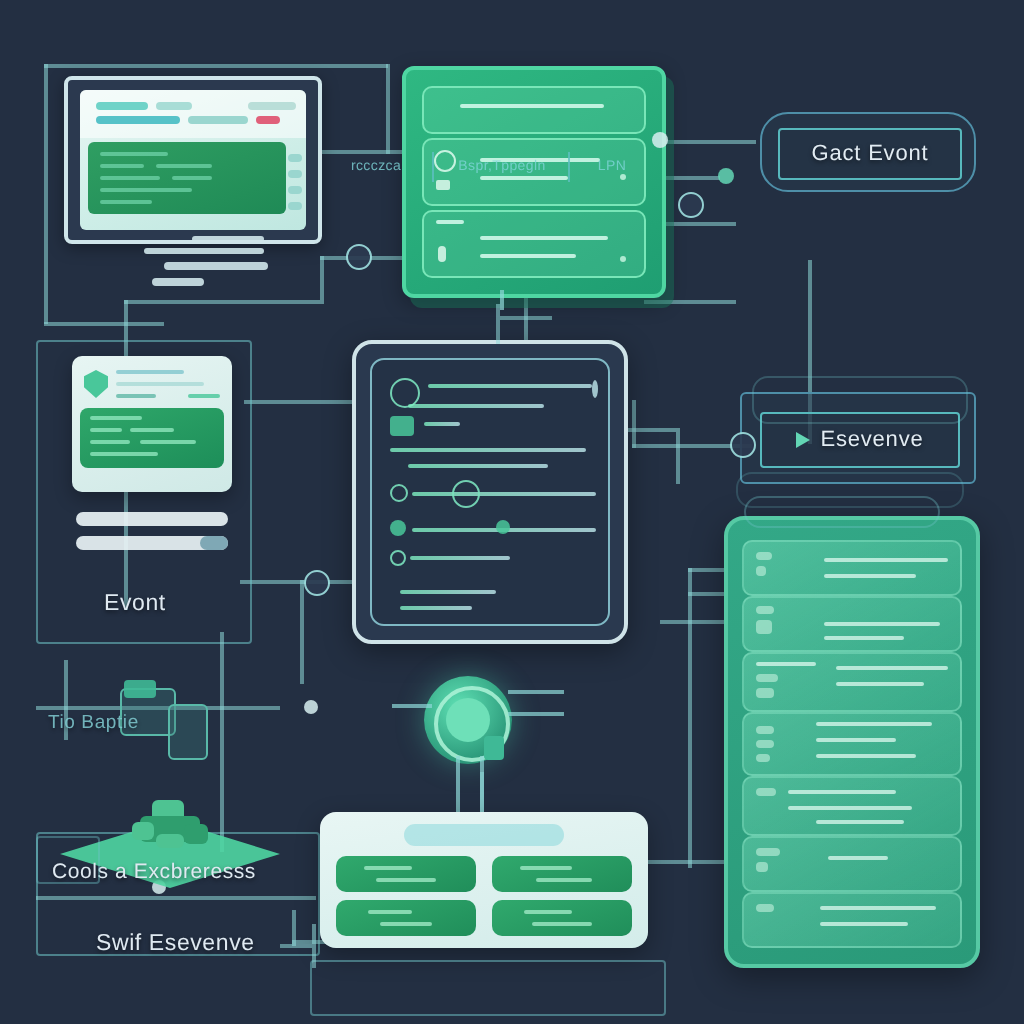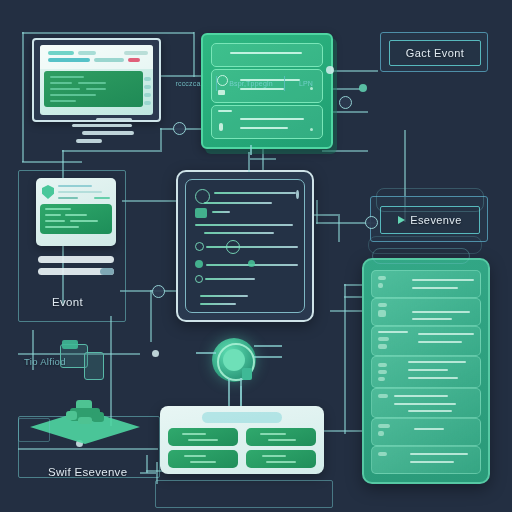--- a/index.html
+++ b/index.html
@@ -245,21 +245,21 @@
       <div class="lcLine" style="left:25px;top:10px;width:22px;"></div>
       <div class="lcLine" style="left:5px;top:16px;width:20px;"></div>
       <div class="lcLine" style="left:30px;top:16px;width:28px;"></div>
       <div class="lcLine" style="left:5px;top:22px;width:34px;"></div>
     </div>
   </div>
   <div class="barOut" style="left:38px;top:256px;width:76px;"></div>
   <div class="barOut" style="left:38px;top:268px;width:76px;"></div>
   <div class="abs" style="left:100px;top:268px;width:14px;height:7px;border-radius:4px;background:#7fa8b5;"></div>
 
-  <div class="chipOuter" style="left:380px;top:32px;width:106px;height:38px;">
+  <div class="chipOuter" style="left:380px;top:56px;width:106px;height:38px;border-radius:14px;">
     <div class="chipInner" style="left:8px;top:7px;width:90px;height:24px;">
       <span>Gact Evont</span>
     </div>
   </div>
 
 
   <div class="chipOuter" style="left:370px;top:196px;width:116px;height:44px;text-decoration:underline;">
     <div class="chipInner" style="left:9px;top:9px;width:98px;height:26px;">
       <span class="playIcon"></span>
       <span>Esevenve</span>
@@ -376,20 +376,21 @@
     </div>
     <div class="srvRow" style="top:186px;height:26px;">
       <div class="srvBlk" style="left:6px;top:5px;width:9px;height:4px;"></div>
       <div class="srvLine" style="left:38px;top:6px;width:58px;"></div>
       <div class="srvLine" style="left:38px;top:14px;width:44px;"></div>
     </div>
   </div>
   <div class="wireBox" style="left:372px;top:248px;width:96px;height:14px;opacity:.35;border-radius:8px;"></div>
 
   <div class="txtLabel" style="left:52px;top:296px;">Evont</div>
-  <div class="txtLabel txtDim" style="left:24px;top:356px;">Tio Alfiod</div>
+  <div class="txtLabel txtDim" style="left:24px;top:356px;">Tio Baptie</div>
+  <div class="txtLabel" style="left:26px;top:430px;font-size:10.5px;">Cools a Excbreresss</div>
   <div class="txtLabel" style="left:48px;top:466px;">Swif Esevenve</div>
   <div class="wire wireh" style="left:140px;top:472px;width:16px;"></div>
   <div class="wire wirev" style="left:156px;top:462px;height:22px;"></div>
 
   <div class="wireBox" style="left:18px;top:418px;width:30px;height:22px;opacity:.4;"></div>
 
 </div>
 
 </body></html>

